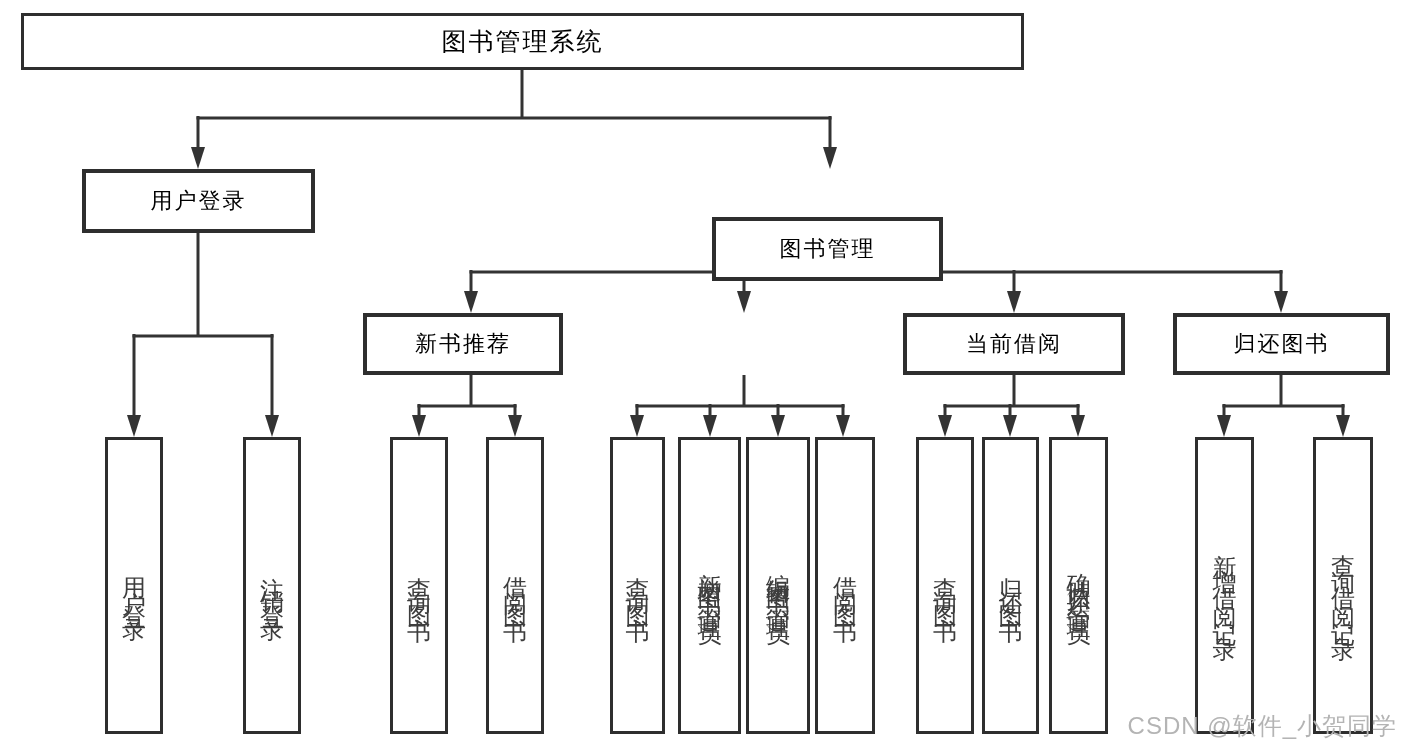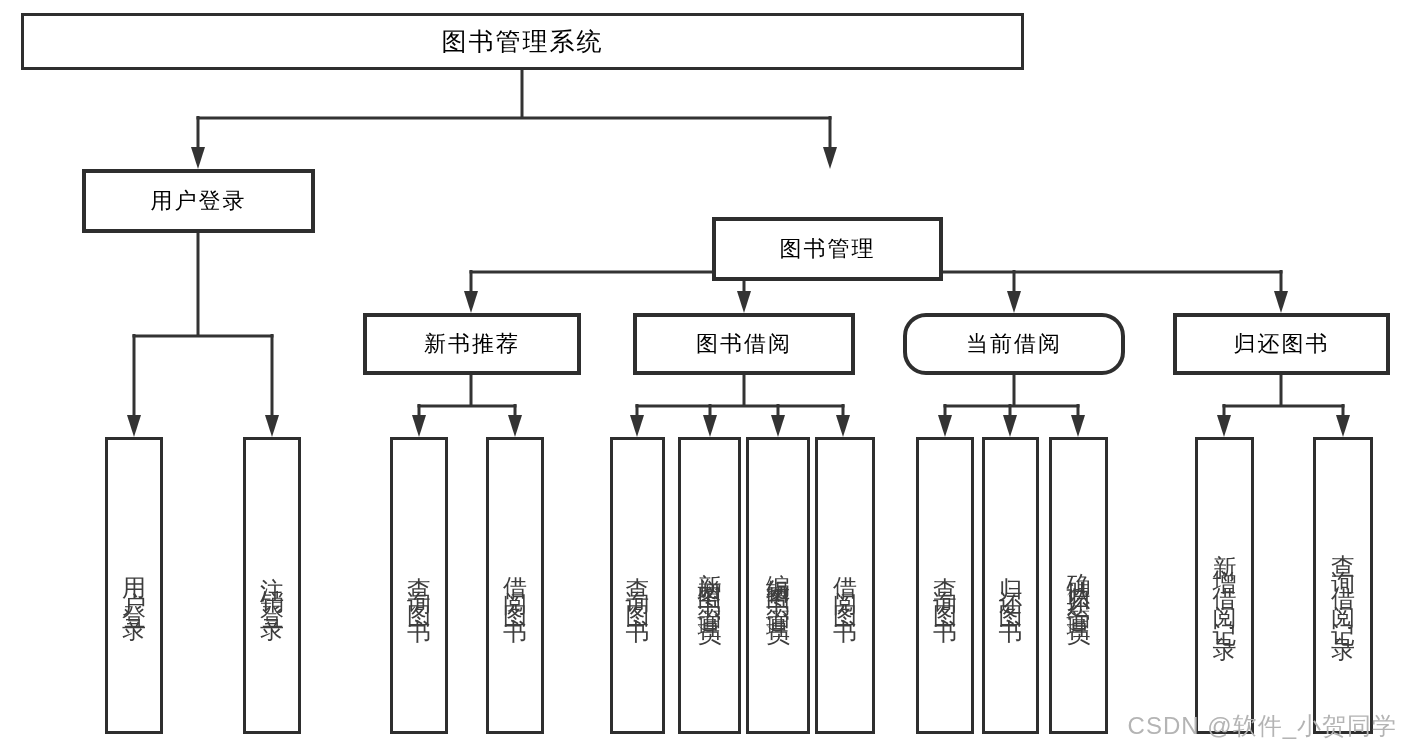--- a/index.html
+++ b/index.html
@@ -142,23 +142,22 @@
       <line x1="1343" y1="404" x2="1343" y2="417"></line>
       <polygon points="1336,415 1350,415 1343,437"></polygon>
     </g>
   </svg>
 
   <div class="hbox root" style="left:21px; top:13px; width:1003px; height:57px;">图书管理系统</div>
 
   <div class="hbox" style="left:82px; top:169px; width:233px; height:64px;">用户登录</div>
   <div class="hbox" style="left:712px; top:169px; width:231px; height:64px;margin-top:48px;">图书管理</div>
 
-  <div class="hbox" style="left:363px; top:313px; width:218px; height:62px;">新书推荐</div>
-  <div class="hbox" style="left:633px; top:313px; width:222px; height:62px;">图书借阅</div>
-  <div class="hbox" style="left:903px; top:313px; width:222px; height:62px;border-radius:23px;">当前借阅</div>
+  <div class="hbox" style="left:363px; top:313px; width:200px; height:62px;">新书推荐</div>
+  <div class="hbox" style="left:903px; top:313px; width:222px; height:62px;">当前借阅</div>
   <div class="hbox" style="left:1173px; top:313px; width:217px; height:62px;">归还图书</div>
 
   <div class="vbox sp4" style="left:105px; width:58px;">
     <span>用户登录</span>
   </div>
   <div class="vbox sp4" style="left:243px; width:58px;">
     <span>注销登录</span>
   </div>
 
   <div class="vbox sp4" style="left:390px; width:58px;">

